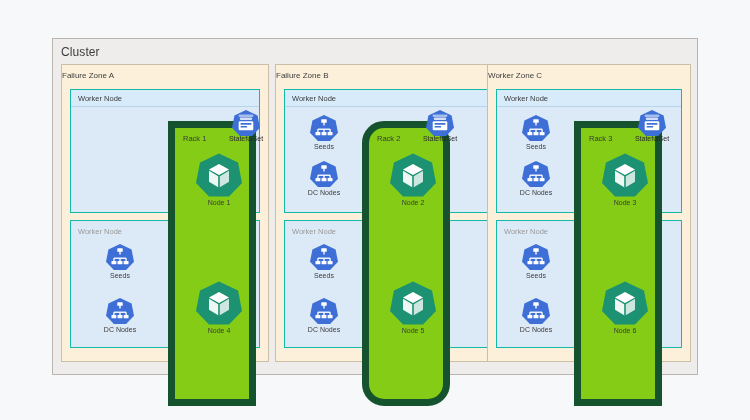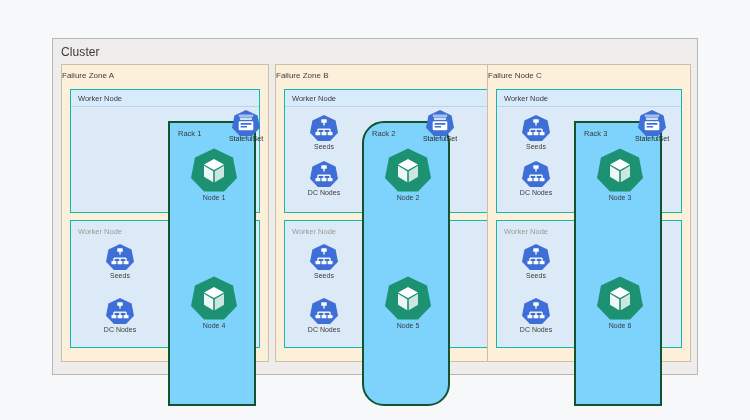--- a/index.html
+++ b/index.html
@@ -73,22 +73,22 @@
     box-sizing:border-box;
   }
   .namespace-label{
     position:absolute;left:7px;top:5px;
     font-size:7.5px;color:#3c3c3c;
   }
 
   
   .rack{
     position:absolute;top:56px;height:285px;
-    background:#7dd3fc;
-    border:2px solid #14532d;
+    background:#84cc16;
+    border:7px solid #14532d;
     box-sizing:border-box;
     z-index:6;
   }
   .rack-label{
     position:absolute;left:8px;top:6px;
     font-size:7.5px;color:#3c3c3c;
   }
 
   
   .iconblock{position:absolute;text-align:center;width:54px;}
@@ -345,21 +345,21 @@
           <g fill="#3d6fd6">
             <rect x="14" y="23" width="18" height="3" rx="1"></rect>
             <rect x="14" y="28" width="11" height="2.4" rx="1"></rect>
           </g>
         </svg>
         <span class="cap">StatefulSet</span>
       </div>
     </div>
 
     <div class="zone zone-c">
-      <div class="zone-label">Failure Node C</div>
+      <div class="zone-label">Worker Zone C</div>
 
       <div class="worker worker-top">
         <div class="worker-hdr">
           <span class="worker-hdr-label">Worker Node</span>
         </div>
 
         <div class="iconblock" style="left:12px;top:24px;">
           <svg width="28" height="28" viewBox="0 0 46 46">
             <polygon points="23,1.5 42,10.6 46,31 33,44.5 13,44.5 0,31 4,10.6" fill="#3d6fd6"></polygon>
             <g stroke="#ffffff" stroke-width="2.2" fill="none">

